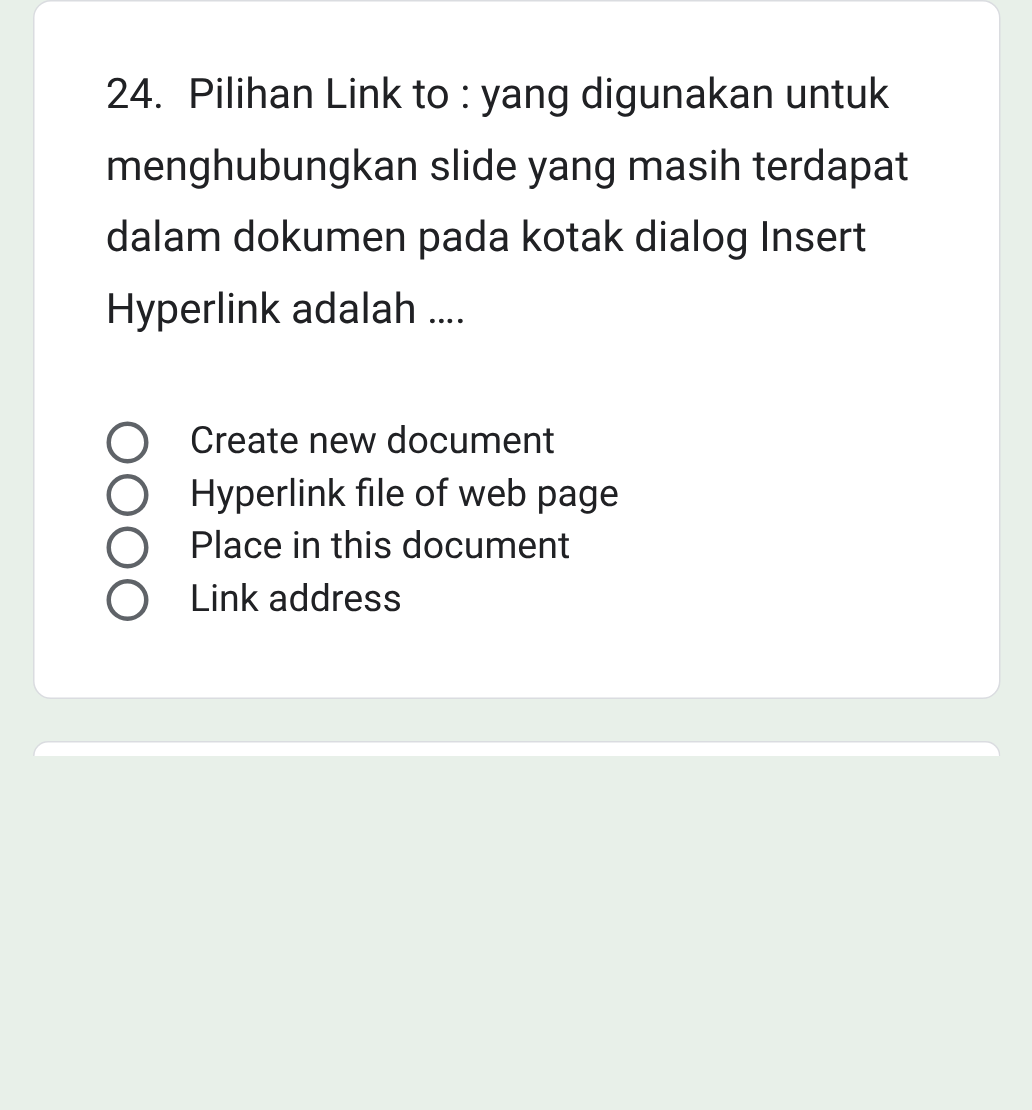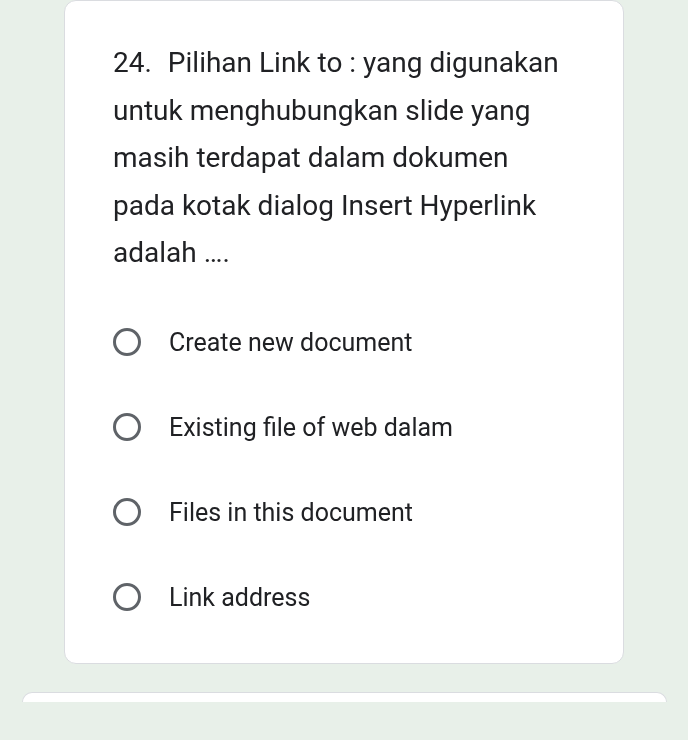--- a/index.html
+++ b/index.html
@@ -14,40 +14,39 @@
       height: 740px;
       padding: 0;
       display: flex;
       flex-direction: column;
       align-items: center;
     }
     .card {
       background-color: #ffffff;
       border-radius: 12px;
       border: 1px solid #dadce0;
-      width: 560px;
+      width: 645px;
       padding: 0 48px 48px 48px;
       margin-bottom: 28px;
     }
     .question-text {
       font-size: 28px;
       line-height: 1.7;
       color: #202124;
       margin-top: 38px;
       margin-bottom: 48px;
       font-weight: 400;
     }
     .question-number {
       display: inline;
       margin-right: 16px;
     }
     .options {
       display: flex;
       flex-direction: column;
-      gap: 50px;
     }
     .option-row {
       display: flex;
       align-items: center;
       gap: 28px;
       cursor: pointer;
     }
     .radio-circle {
       width: 28px;
       height: 28px;
@@ -76,25 +75,25 @@
   <div class="question-text">
     <span class="question-number">24.</span><span>Pilihan Link to : yang digunakan untuk menghubungkan slide yang masih terdapat dalam dokumen pada kotak dialog Insert Hyperlink adalah ….</span>
   </div>
   <div class="options">
     <div class="option-row">
       <div class="radio-circle"></div>
       <span class="option-label">Create new document</span>
     </div>
     <div class="option-row">
       <div class="radio-circle"></div>
-      <span class="option-label">Existing file of web dalam</span>
+      <span class="option-label">Hyperlink file of web page</span>
     </div>
     <div class="option-row">
       <div class="radio-circle"></div>
-      <span class="option-label">Files in this document</span>
+      <span class="option-label">Place in this document</span>
     </div>
     <div class="option-row">
       <div class="radio-circle"></div>
       <span class="option-label">Link address</span>
     </div>
   </div>
 </div>
 
 <div class="next-card"></div>
 

